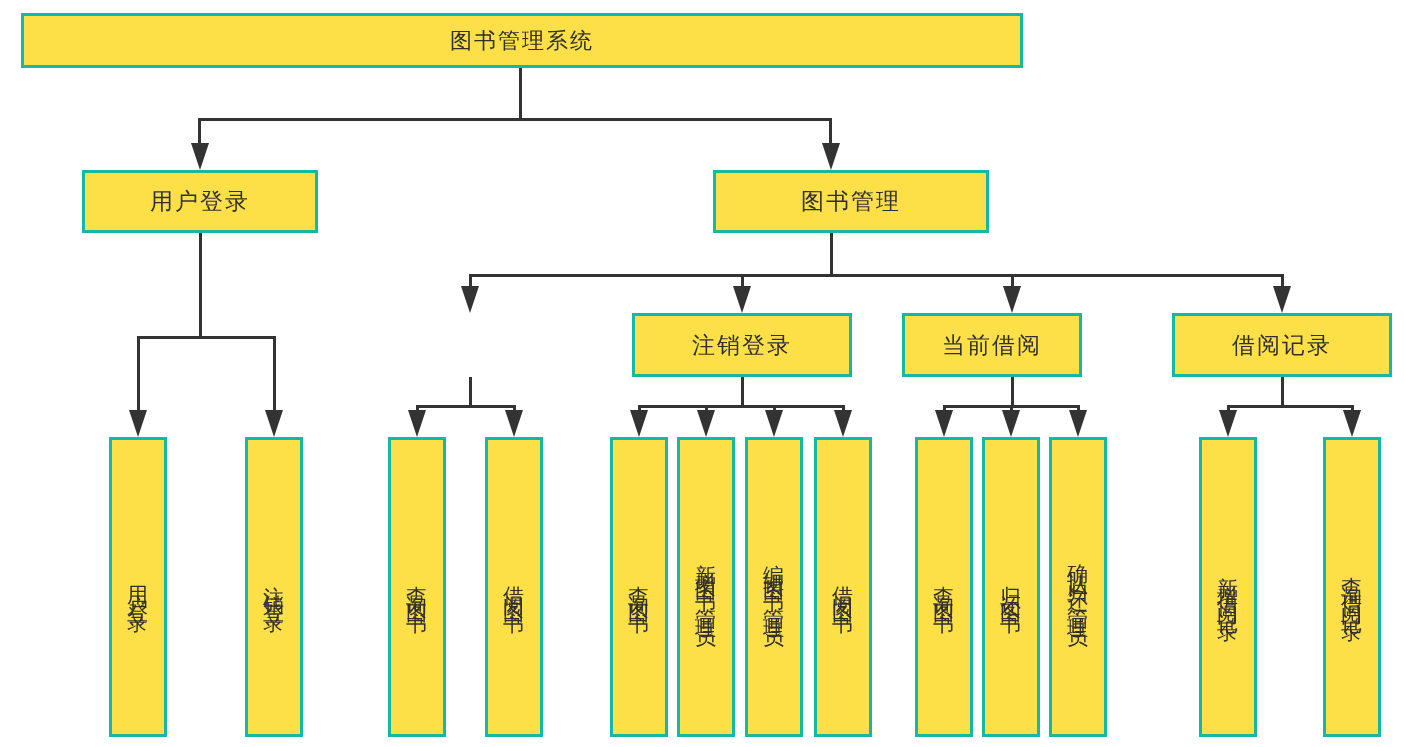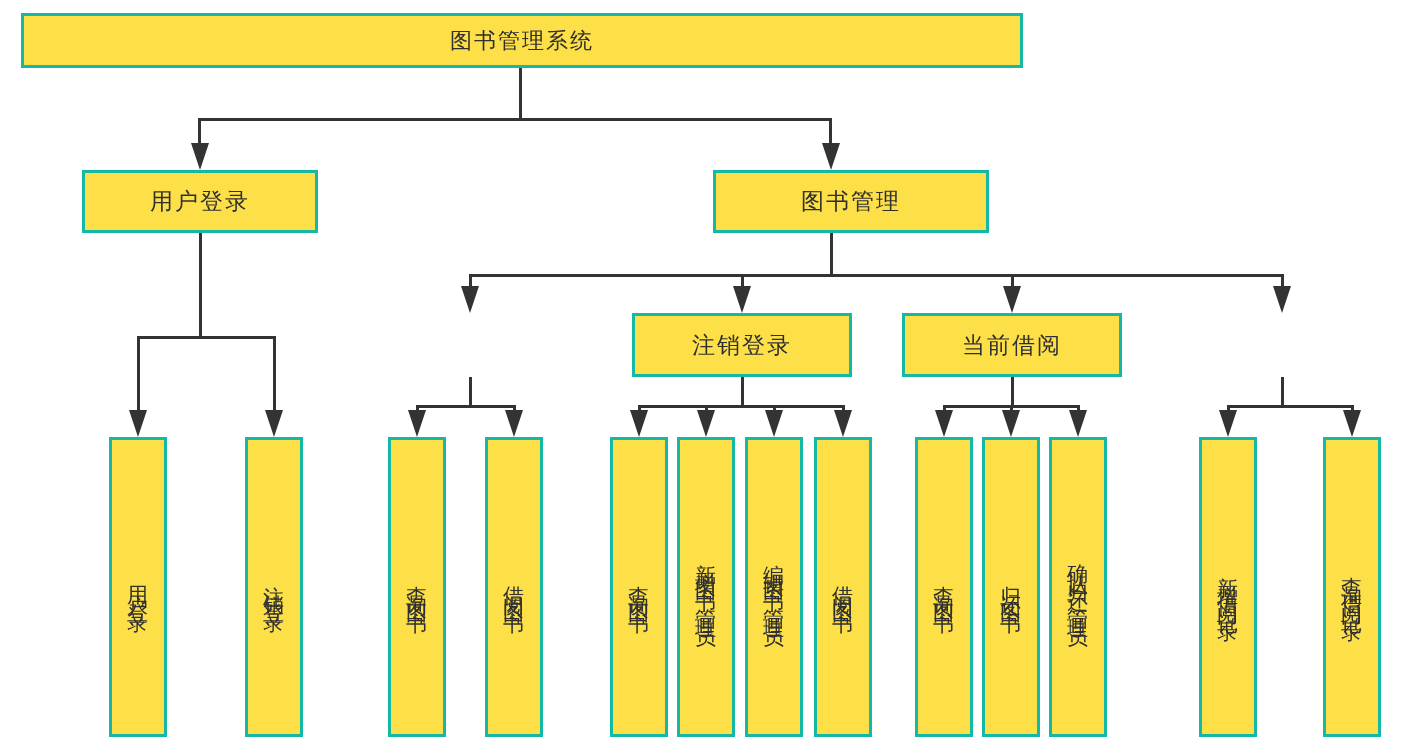--- a/index.html
+++ b/index.html
@@ -61,21 +61,22 @@
   <div class="vline" style="left:468.5px;top:274px;height:12px;"></div>
   <div class="arrowhead" style="left:461px;top:286px;"></div>
   <div class="vline" style="left:740.5px;top:274px;height:12px;"></div>
   <div class="arrowhead" style="left:733px;top:286px;"></div>
   <div class="vline" style="left:1010.5px;top:274px;height:12px;"></div>
   <div class="arrowhead" style="left:1003px;top:286px;"></div>
   <div class="vline" style="left:1280.5px;top:274px;height:12px;"></div>
   <div class="arrowhead" style="left:1273px;top:286px;"></div>
 
   <div class="box hbox" style="left:632px;top:313px;width:220px;height:64px;">注销登录</div>
-  <div class="box hbox" style="left:902px;top:313px;width:220px;height:64px;">当前借阅</div>
+  <div class="box hbox" style="left:902px;top:313px;width:180px;height:64px;">当前借阅</div>
+  <div class="box hbox" style="left:1172px;top:313px;width:220px;height:64px;">借阅记录</div>
 
   <div class="vline" style="left:468.5px;top:377px;height:28px;"></div>
   <div class="hline" style="left:415.5px;top:405px;width:100px;"></div>
   <div class="vline" style="left:415.5px;top:405px;height:6px;"></div>
   <div class="arrowhead" style="left:408px;top:410px;"></div>
   <div class="vline" style="left:512.5px;top:405px;height:6px;"></div>
   <div class="arrowhead" style="left:505px;top:410px;"></div>
 
   <div class="vline" style="left:740.5px;top:377px;height:28px;"></div>
   <div class="hline" style="left:637.5px;top:405px;width:207px;"></div>

